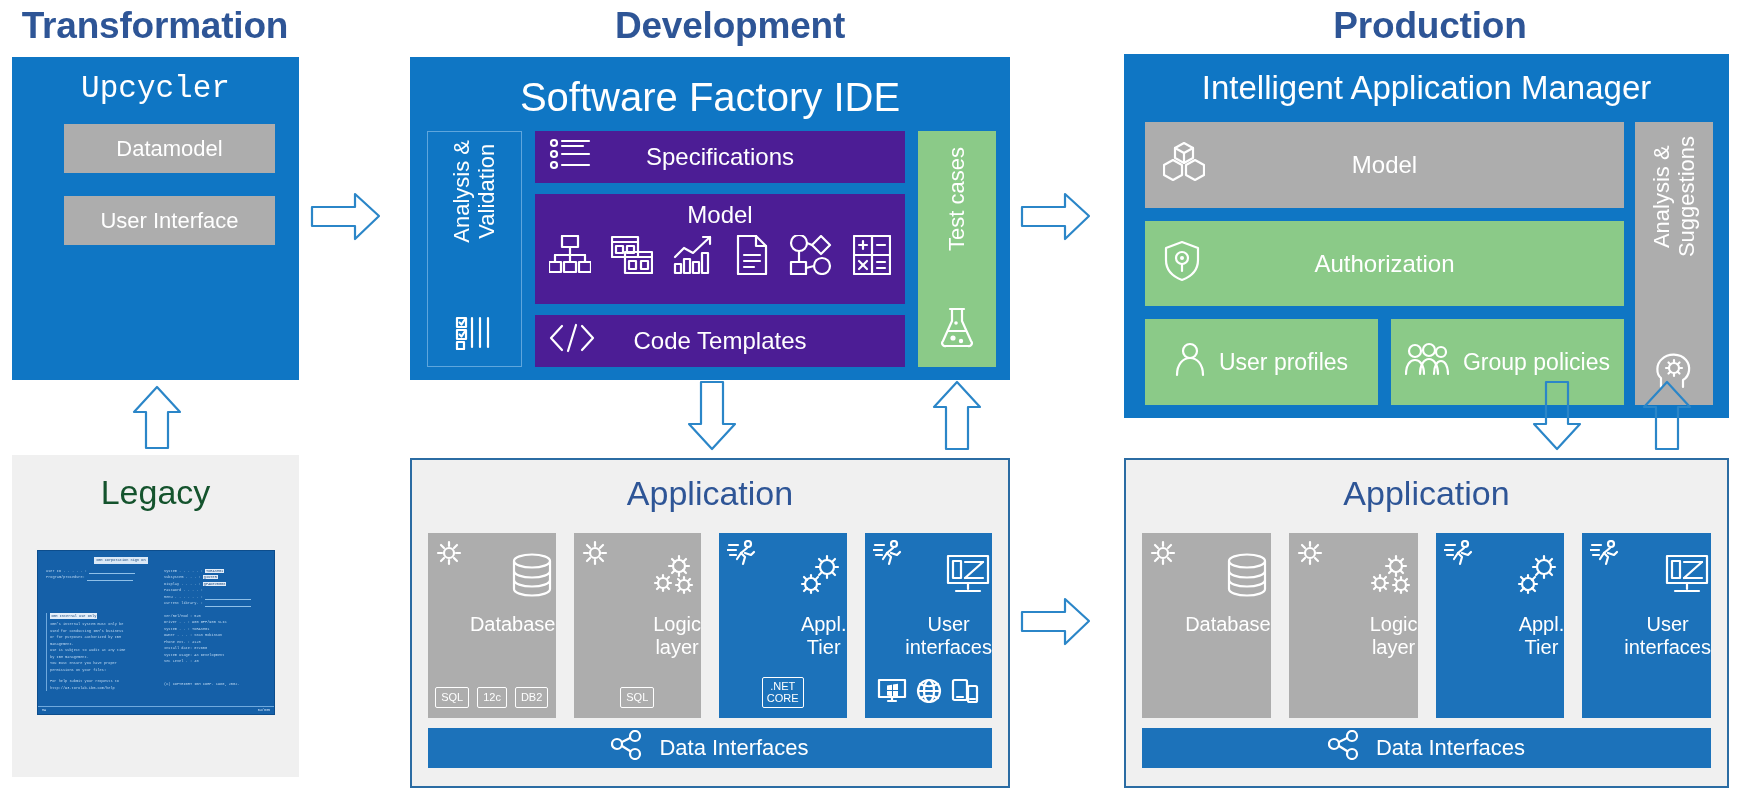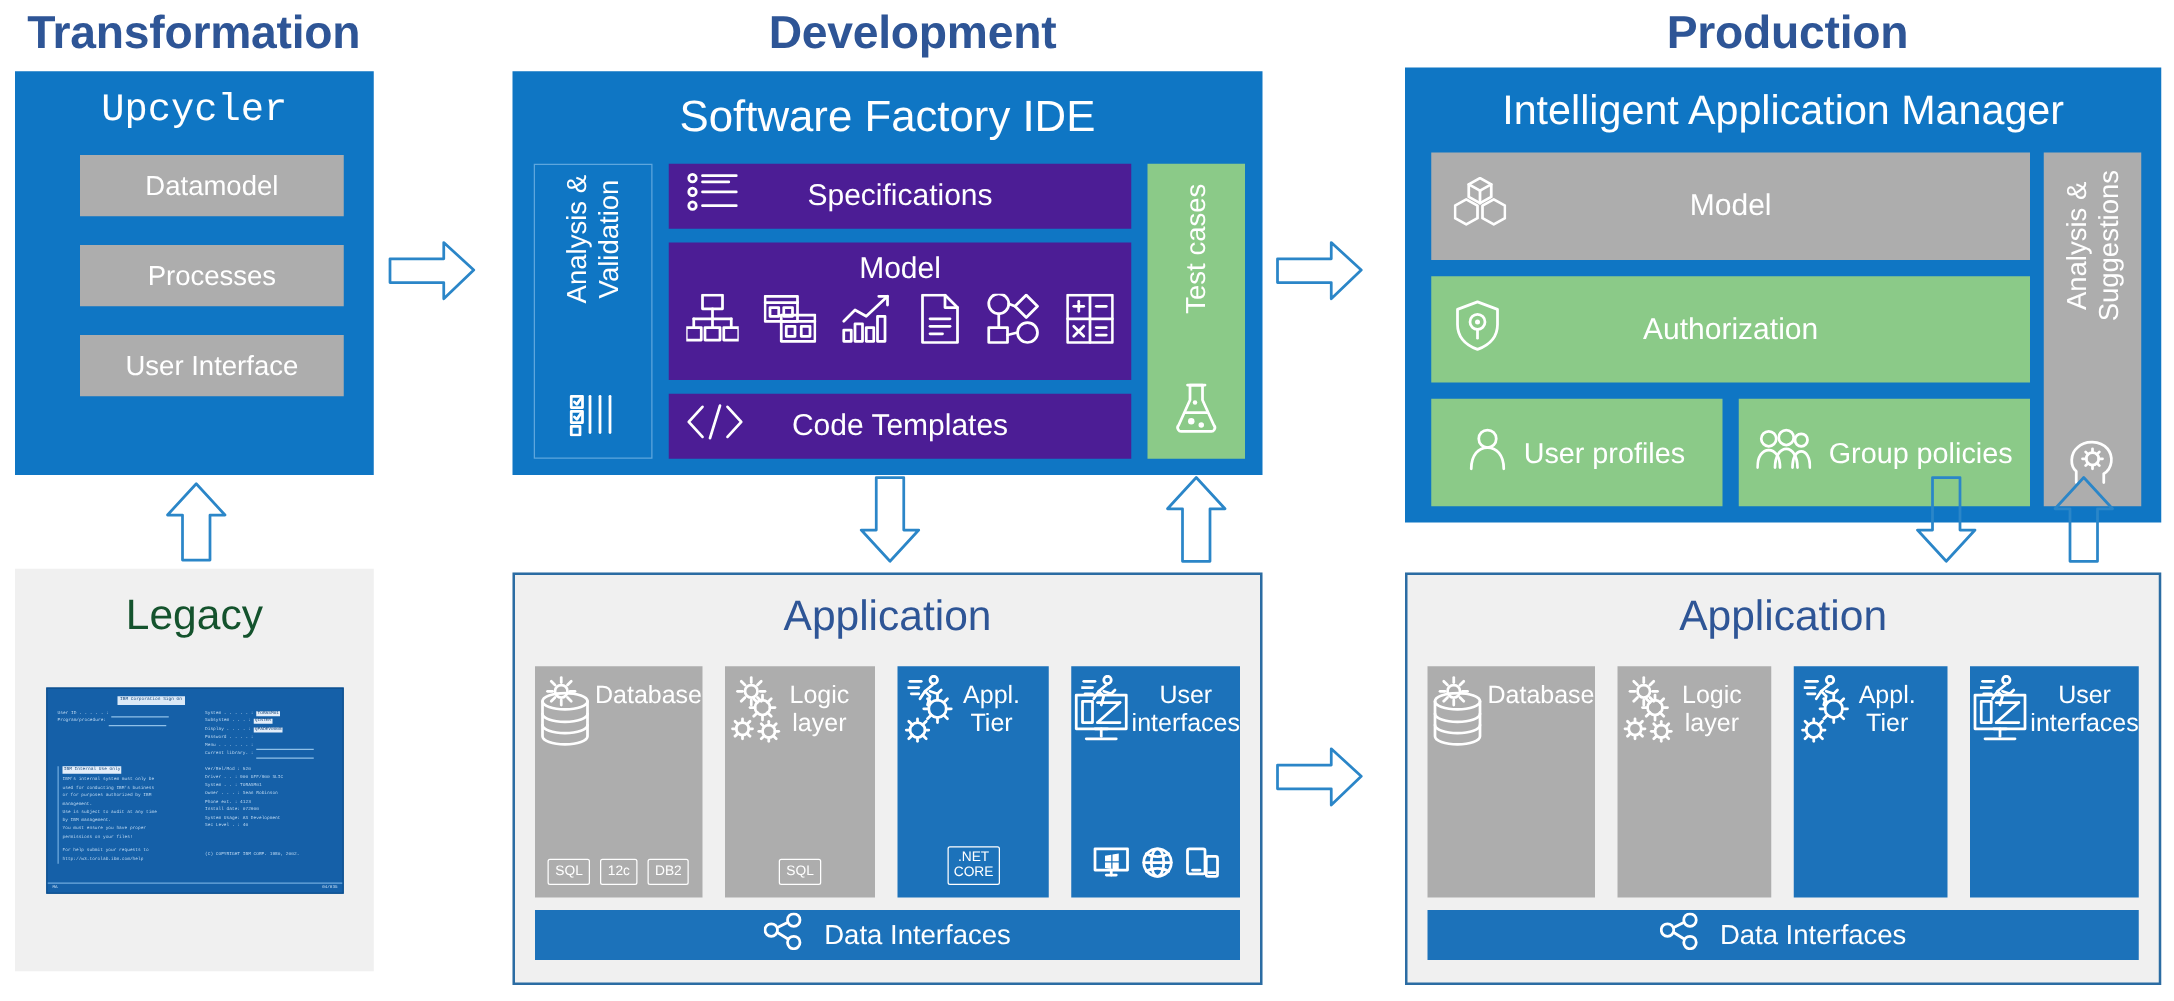--- a/index.html
+++ b/index.html
@@ -75,21 +75,21 @@
   .term-field { display: inline-block; border-bottom: 1px solid #8fc0e8; width: 46px; height: 5px; vertical-align: bottom; }
   .term-box { border: 1px solid #6fa9dd; border-width: 0 0 0 1px; padding-left: 3px; }
   .term-status {
     position: absolute; left: 0; bottom: 0; width: 100%; height: 8px;
     background: #1560a8; border-top: 1px solid #6fa9dd; font-size: 3.4px;
     display: flex; justify-content: space-between; padding: 0 4px; color: #cfe3f7;
   }
 
   
   #ide { left: 410px; top: 57px; width: 600px; height: 323px; }
-  #ide .panel-heading { margin-top: 18px; font-size: 35px; }
+  #ide .panel-heading { margin-top: 18px; font-size: 40px; }
   .ide-body {
     position: absolute; left: 17px; right: 14px; top: 74px; bottom: 13px;
     display: flex; gap: 13px;
   }
   .av-col {
     width: 95px; border: 1px solid #5ea6dd; display: flex; flex-direction: column;
     align-items: center; justify-content: space-between; padding: 8px 0 12px;
   }
   .vert-text {
     writing-mode: vertical-rl; transform: rotate(180deg);
@@ -144,22 +144,22 @@
   #app-dev  { left: 410px;  top: 458px; width: 600px; height: 330px; }
   #app-prod { left: 1124px; top: 458px; width: 605px; height: 330px; }
   .app-title {
     color: #2e5596; font-size: 34px; text-align: center; margin-top: 14px; font-weight: 400;
   }
   .tiers {
     position: absolute; left: 16px; right: 16px; top: 73px; height: 185px;
     display: flex; gap: 18px;
   }
   .tier {
-    flex: 1; position: relative; display: flex; flex-direction: row;
-    align-items: flex-start; color: #ffffff;
+    flex: 1; position: relative; display: flex; flex-direction: column;
+    align-items: flex-end; color: #ffffff;
   }
   .tier.grey { background: #adadad; }
   .tier.blue { background: #1c72ba; }
   .tier .corner-icon { position: absolute; left: 8px; top: 7px; }
   .tier .main-icon { margin-top: 20px; }
   .tier .tier-label {
     font-size: 20px; text-align: center; line-height: 1.15; margin-top: 12px;
   }
   .badges {
     position: absolute; bottom: 10px; left: 0; width: 100%;
@@ -191,21 +191,20 @@
 <div class="canvas">
 
   <div class="col-title" id="title-transformation">Transformation</div>
   <div class="col-title" id="title-development">Development</div>
   <div class="col-title" id="title-production">Production</div>
 
   <div class="panel blue-panel" id="upcycler">
     <div class="panel-heading">Upcycler</div>
     <div class="bars-wrap">
       <div class="grey-bar">Datamodel</div>
-      <div class="grey-bar">Processes</div>
       <div class="grey-bar">User Interface</div>
     </div>
   </div>
 
   <div class="panel" id="legacy">
     <div class="legacy-title">Legacy</div>
     <div class="terminal">
       <div class="term-banner">IBM Corporation Sign On</div>
       <div class="t-row">
         <div class="t-left">

